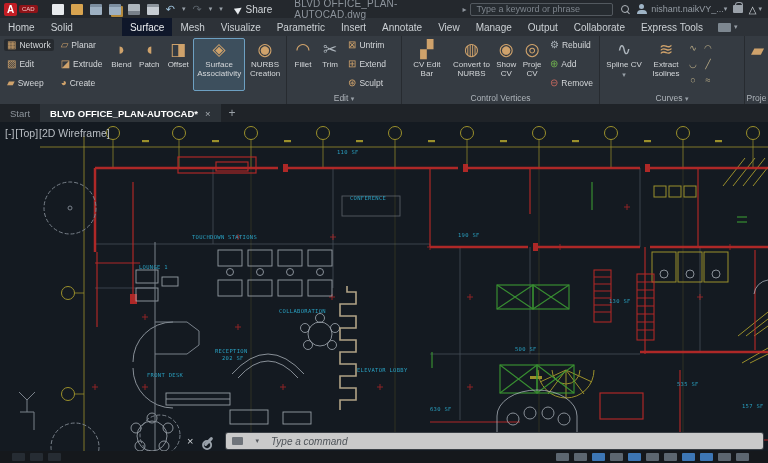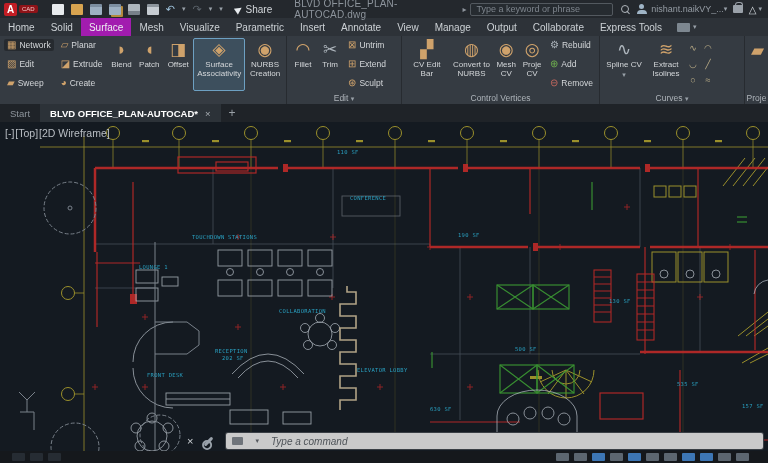--- a/index.html
+++ b/index.html
@@ -40,21 +40,21 @@
   .person::before { content:""; position:absolute; left:2.5px; top:0; width:5px; height:5px; background:#9fb4c6; border-radius:50%; }
   .person::after { content:""; position:absolute; left:0; top:5.5px; width:10px; height:4.5px; background:#9fb4c6; border-radius:4px 4px 0 0; }
   .user { color:#949ba3; font-size:9px; white-space:nowrap; }
   .cart { position:relative; width:10px; height:8px; background:#9aa1a9; border-radius:1px; margin:0 6px; }
   .cart::before { content:""; position:absolute; left:2px; top:-3px; width:6px; height:4px; border:1.2px solid #9aa1a9; border-bottom:none; border-radius:3px 3px 0 0; }
   .tri { color:#d5dade; font-size:10px; margin-right:2px; }
 
   
   .ribbontabs { height:18px; background:#2d3238; display:flex; align-items:stretch; font-size:10px; color:#ccd1d5; }
   .rtab { display:flex; align-items:center; padding:0 8px; cursor:default; white-space:nowrap;text-align:right; }
-  .rtab.active { background:#a21caf; color:#eceef0; }
+  .rtab.active { background:#0f172a; color:#eceef0;margin-left:41px; }
   .rtab-extra { display:flex; align-items:center; gap:3px; padding:0 7px; }
   .rtab-extra .pic { width:13px; height:9px; background:#7d8790; border-radius:1px; }
 
   
   .ribbon { height:68px; background:#353b42; display:flex; font-size:8.5px; color:#d4d7da; }
   .panel { position:relative; border-right:1px solid #272b30; padding:2px 1px 13px 2px; }
   .p-label { position:absolute; bottom:0; left:0; right:0; height:12px; text-align:center;
              color:#aeb4ba; font-size:8.5px; line-height:12px; white-space:nowrap; overflow:hidden; }
   .p-body { display:flex; align-items:flex-start; height:53px; }
   .scol { display:flex; flex-direction:column; justify-content:space-between; height:52px; padding:1px 2px; }
@@ -261,21 +261,21 @@
         <button class="lbtn" style="width:46px">
             <span class="gi big">▞</span>
             <span>CV Edit Bar</span>
           </button>
         <button class="lbtn" style="width:44px">
             <span class="gi big">◍</span>
             <span>Convert to NURBS</span>
           </button>
         <button class="lbtn" style="width:26px">
             <span class="gi big">◉</span>
-            <span>Mesh CV</span>
+            <span>Show CV</span>
           </button>
         <button class="lbtn" style="width:26px">
             <span class="gi big">◎</span>
             <span>Proje CV</span>
           </button>
         <div class="scol">
           <button class="sbtn">
               <span class="gi gray">⚙</span>
               <span>Rebuild</span>
             </button>

